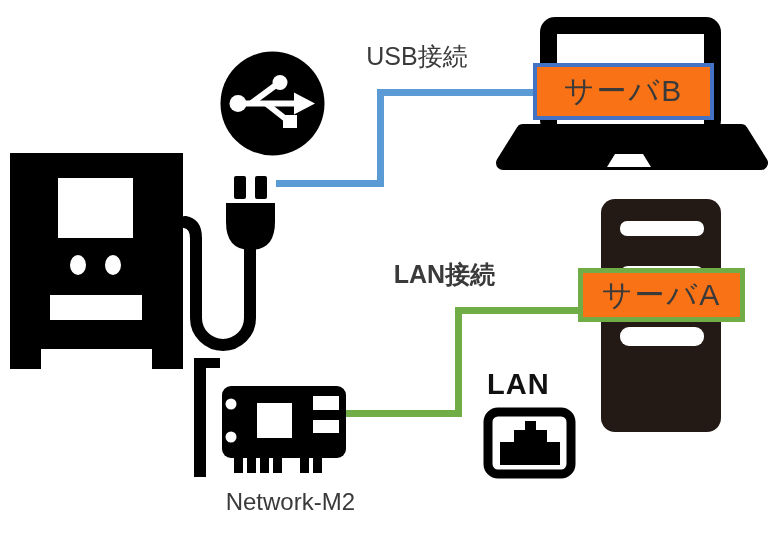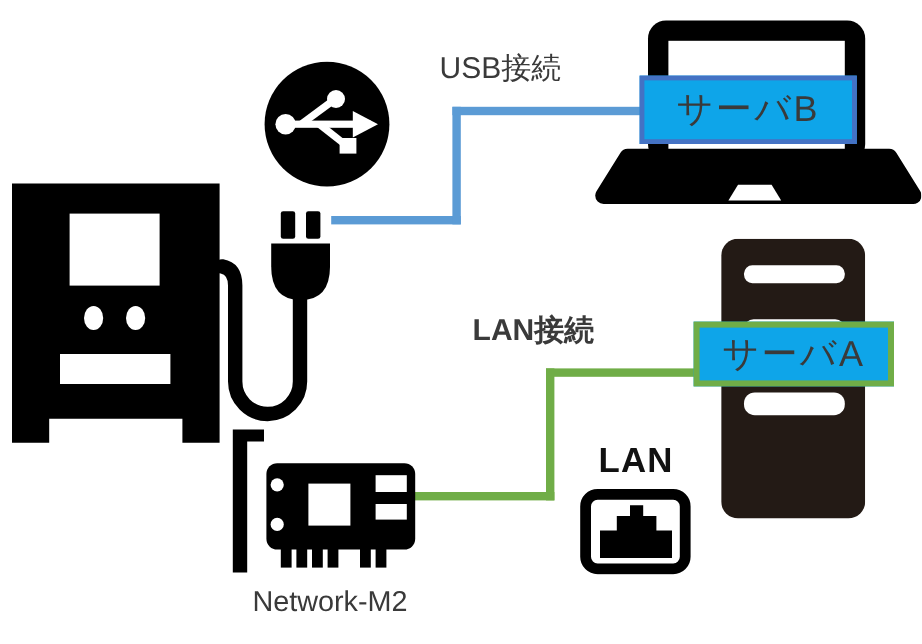--- a/index.html
+++ b/index.html
@@ -7,37 +7,37 @@
     position:relative;width:768px;height:537px;background:#fff;overflow:hidden;
     font-family:"Liberation Sans","DejaVu Sans",sans-serif;
   }
   .abs{position:absolute;}
   
   .seg{position:absolute;}
   .seg.usb{background:var(--usb_line,#5B9BD5);}
   .seg.lan{background:var(--lan_line,#70AD47);}
   
   .devbox{
-    position:absolute;background:#0ea5e9;display:flex;align-items:center;justify-content:center;
+    position:absolute;background:#f97316;display:flex;align-items:center;justify-content:center;
     font-size:30px;color:var(--label_text,#3A3A3A);letter-spacing:2px;z-index:6;
   }
   .devbox.blue{border:4px solid var(--usb_box_border,#4472C4);}
   .devbox.green{border:5px solid var(--lan_box_border,#70AD47);}
   
   .conn-label{
     position:absolute;font-size:25px;color:var(--label_text,#3A3A3A);
     text-align:center;white-space:nowrap;z-index:5;
   }
   .card-label{
     position:absolute;font-size:24px;color:var(--label_text,#3A3A3A);
-    text-align:center;white-space:nowrap;z-index:5;
+    text-align:right;white-space:nowrap;z-index:5;
   }
   .lan-word{
     position:absolute;font-size:29px;font-weight:bold;color:#111;
-    text-align:center;letter-spacing:1px;z-index:5;
+    letter-spacing:1px;z-index:5;
   }
   svg{display:block;}
   .ink{fill:var(--icon_black,#000);}
   .paper{fill:#fff;}
   .towerfill{fill:var(--tower_dark,#231A15);}
 </style>
 </head>
 <body>
 
 <div id="canvas">

